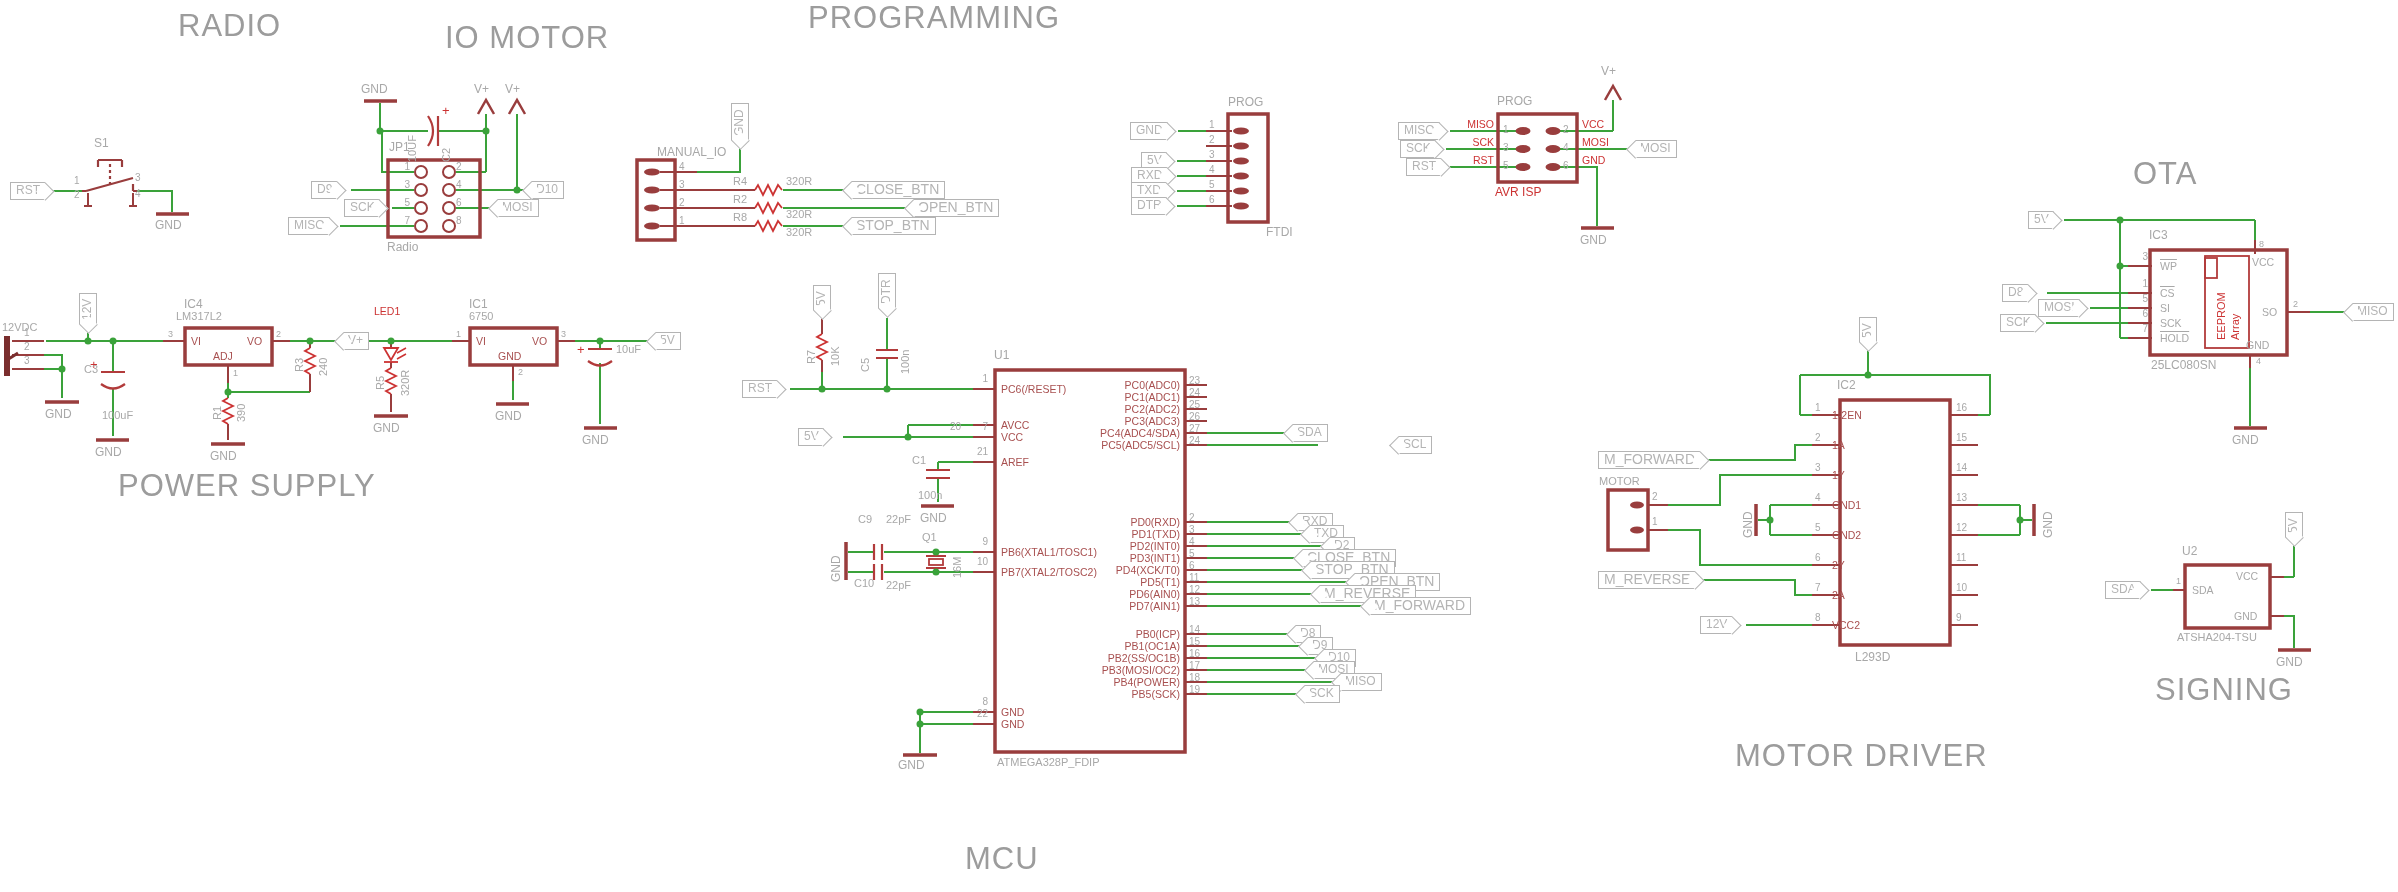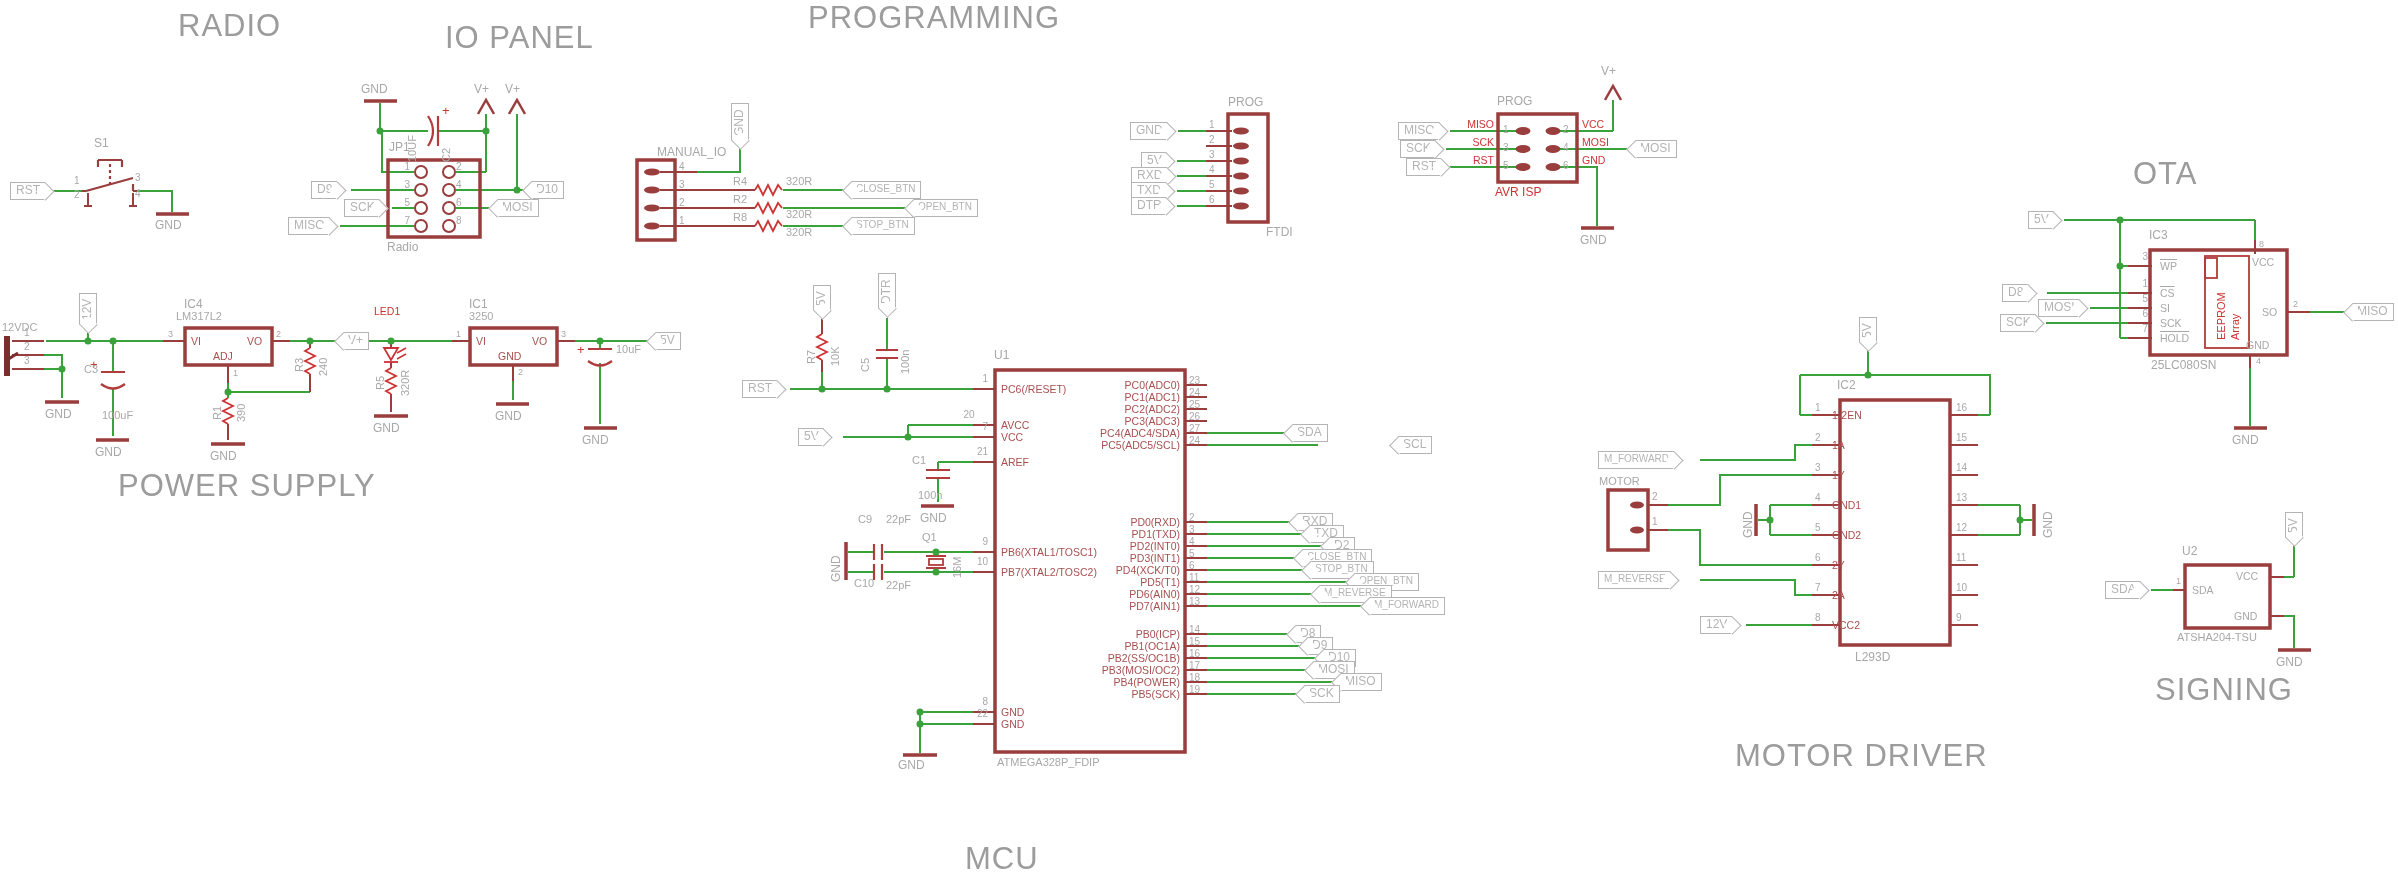--- a/index.html
+++ b/index.html
@@ -9,21 +9,21 @@
 .title{font-size:31px;color:#9c9c9c;letter-spacing:1px}
 .g12{font-size:12px}.g10{font-size:10px}.g9{font-size:9px}
 .red{color:#cc3333}.dred{color:#a85050}
 .rot{transform:rotate(-90deg);transform-origin:0 0}
 .ov{text-decoration:overline}
 .flag{position:absolute;height:18px;box-sizing:border-box;border:1.6px solid #b4b4b4;background:#fff;color:#b4b4b4;font-size:12px;line-height:14.2px;padding:0 5px;white-space:nowrap;z-index:3}
 .flag.r{border-right:none}
 .flag.r::after{content:"";position:absolute;right:-6.4px;top:2.2px;width:12.7px;height:12.7px;box-sizing:border-box;border-top:1.6px solid #b4b4b4;border-right:1.6px solid #b4b4b4;transform:rotate(45deg);background:#fff}
 .flag.l{border-left:none}
 .flag.l::before{content:"";position:absolute;left:-6.4px;top:2.2px;width:12.7px;height:12.7px;box-sizing:border-box;border-bottom:1.6px solid #b4b4b4;border-left:1.6px solid #b4b4b4;transform:rotate(45deg);background:#fff}
-.f11{font-size:10px}
+.f11{font-size:14px}
 .vflag{transform-origin:0 0;transform:rotate(-90deg) translate(7px,-9px)}
 .col{position:absolute;z-index:2}
 .mrow{height:12px;display:flex;align-items:center}
 .mname{width:160px;text-align:right;color:#a85050;font-size:10.5px}
 .mnum{width:26px;margin-left:9px;color:#a8a8a8;font-size:10px;transform:translateY(-5px)}
 .lrow{height:30px;display:flex;align-items:center}
 .lname{color:#a85050;font-size:10.5px}
 .lnum{color:#a8a8a8;font-size:10px;transform:translateY(-8px)}
 .rname{width:92px;text-align:right;color:#a85050;font-size:10.5px}
 .frow{height:15px;display:flex;align-items:center}
@@ -150,21 +150,21 @@
         <circle cx="920" cy="724" r="3.5"></circle>
         <circle cx="2120" cy="220" r="3.5"></circle>
         <circle cx="2120" cy="266" r="3.5"></circle>
         <circle cx="1868" cy="375" r="3.5"></circle>
         <circle cx="1770" cy="520" r="3.5"></circle>
         <circle cx="2020" cy="520" r="3.5"></circle>
 </g>
 </svg>
 
 <span class="t title" style="left:178px;top:10px">RADIO</span>
-<span class="t title" style="left:445px;top:22px">IO PANEL</span>
+<span class="t title" style="left:445px;top:22px">IO MOTOR</span>
 <span class="t title" style="left:808px;top:2px">PROGRAMMING</span>
 <span class="t title" style="left:2133px;top:158px">OTA</span>
 <span class="t title" style="left:118px;top:470px">POWER SUPPLY</span>
 <span class="t title" style="left:965px;top:843px">MCU</span>
 <span class="t title" style="left:1735px;top:740px">MOTOR DRIVER</span>
 <span class="t title" style="left:2155px;top:674px">SIGNING</span>
 
 <span class="t g12" style="left:94px;top:137px">S1</span>
 <span class="t g10" style="left:74px;top:176px">1</span>
 <span class="t g10" style="left:74px;top:190px">2</span>
@@ -339,21 +339,21 @@
 <span class="t rot" style="left:318px;top:376px">240</span>
 <span class="t rot" style="left:212px;top:420px">R1</span>
 <span class="t rot" style="left:236px;top:422px">390</span>
 <span class="t g12" style="left:210px;top:450px">GND</span>
 <span class="flag l" style="left:343px;top:332px">V+</span>
 <span class="t red" style="left:374px;top:306px;font-size:10.5px">LED1</span>
 <span class="t rot" style="left:375px;top:390px">R5</span>
 <span class="t rot" style="left:400px;top:396px">320R</span>
 <span class="t g12" style="left:373px;top:422px">GND</span>
 <span class="t g12" style="left:469px;top:298px">IC1</span>
-<span class="t" style="left:469px;top:311px">3250</span>
+<span class="t" style="left:469px;top:311px">6750</span>
 <span class="t dred" style="left:476px;top:336px;font-size:10.5px">VI</span>
 <span class="t dred" style="left:532px;top:336px;font-size:10.5px">VO</span>
 <span class="t dred" style="left:498px;top:351px;font-size:10.5px">GND</span>
 <span class="t g9" style="left:456px;top:330px">1</span>
 <span class="t g9" style="left:561px;top:330px">3</span>
 <span class="t g9" style="left:518px;top:368px">2</span>
 <span class="t g12" style="left:495px;top:410px">GND</span>
 <span class="t red" style="left:577px;top:343px;font-size:13px">+</span>
 <span class="t" style="left:616px;top:344px">10uF</span>
 <span class="t g12" style="left:582px;top:434px">GND</span>
@@ -375,21 +375,21 @@
 <span class="t" style="left:858px;top:514px">C9</span>
 <span class="t" style="left:886px;top:514px">22pF</span>
 <span class="t" style="left:854px;top:578px">C10</span>
 <span class="t" style="left:886px;top:580px">22pF</span>
 <span class="t" style="left:922px;top:532px">Q1</span>
 <span class="t rot" style="left:952px;top:578px">16M</span>
 <span class="t rot g12" style="left:830px;top:582px">GND</span>
 <span class="t g12" style="left:898px;top:759px">GND</span>
 
 <span class="t g10" style="left:950px;top:374px;width:38px;text-align:right">1</span>
-<span class="t g10" style="left:950px;top:410px;width:38px;text-align:center">20</span>
+<span class="t g10" style="left:950px;top:422px;width:38px;text-align:left">20</span>
 <span class="t g10" style="left:950px;top:422px;width:38px;text-align:right">7</span>
 <span class="t g10" style="left:950px;top:447px;width:38px;text-align:right">21</span>
 <span class="t g10" style="left:950px;top:537px;width:38px;text-align:right">9</span>
 <span class="t g10" style="left:950px;top:557px;width:38px;text-align:right">10</span>
 <span class="t g10" style="left:950px;top:697px;width:38px;text-align:right">8</span>
 <span class="t g10" style="left:950px;top:709px;width:38px;text-align:right">22</span>
 <span class="t dred" style="left:1001px;top:384px;font-size:10.5px">PC6(/RESET)</span>
 <span class="t dred" style="left:1001px;top:420px;font-size:10.5px">AVCC</span>
 <span class="t dred" style="left:1001px;top:432px;font-size:10.5px">VCC</span>
 <span class="t dred" style="left:1001px;top:457px;font-size:10.5px">AREF</span>

